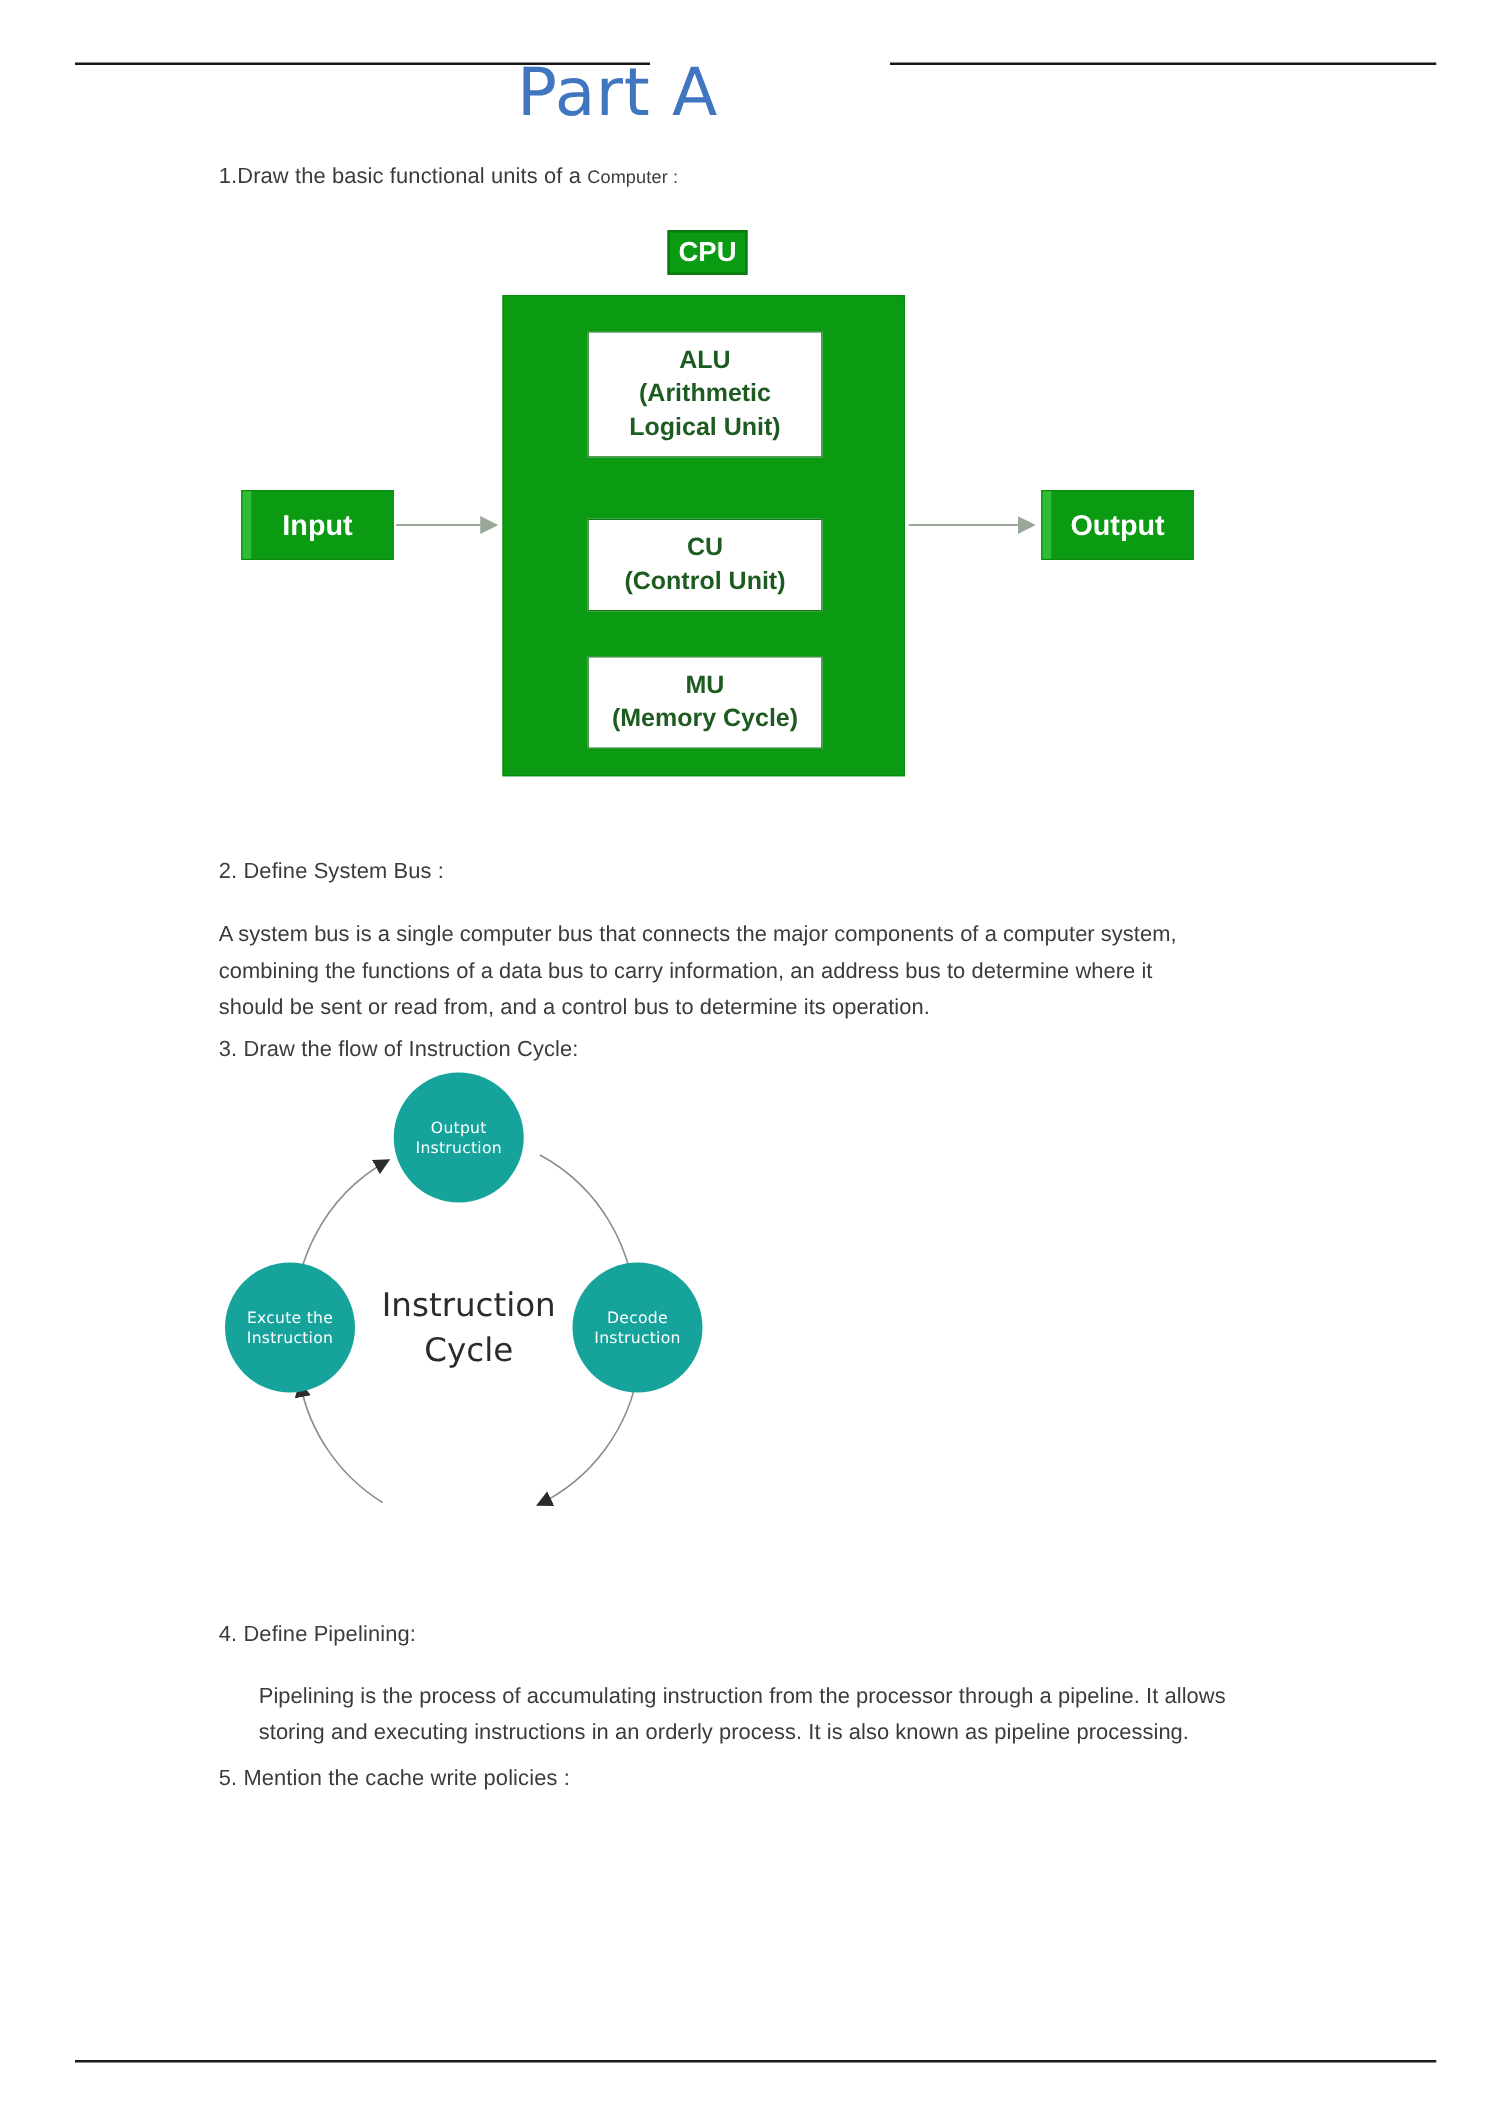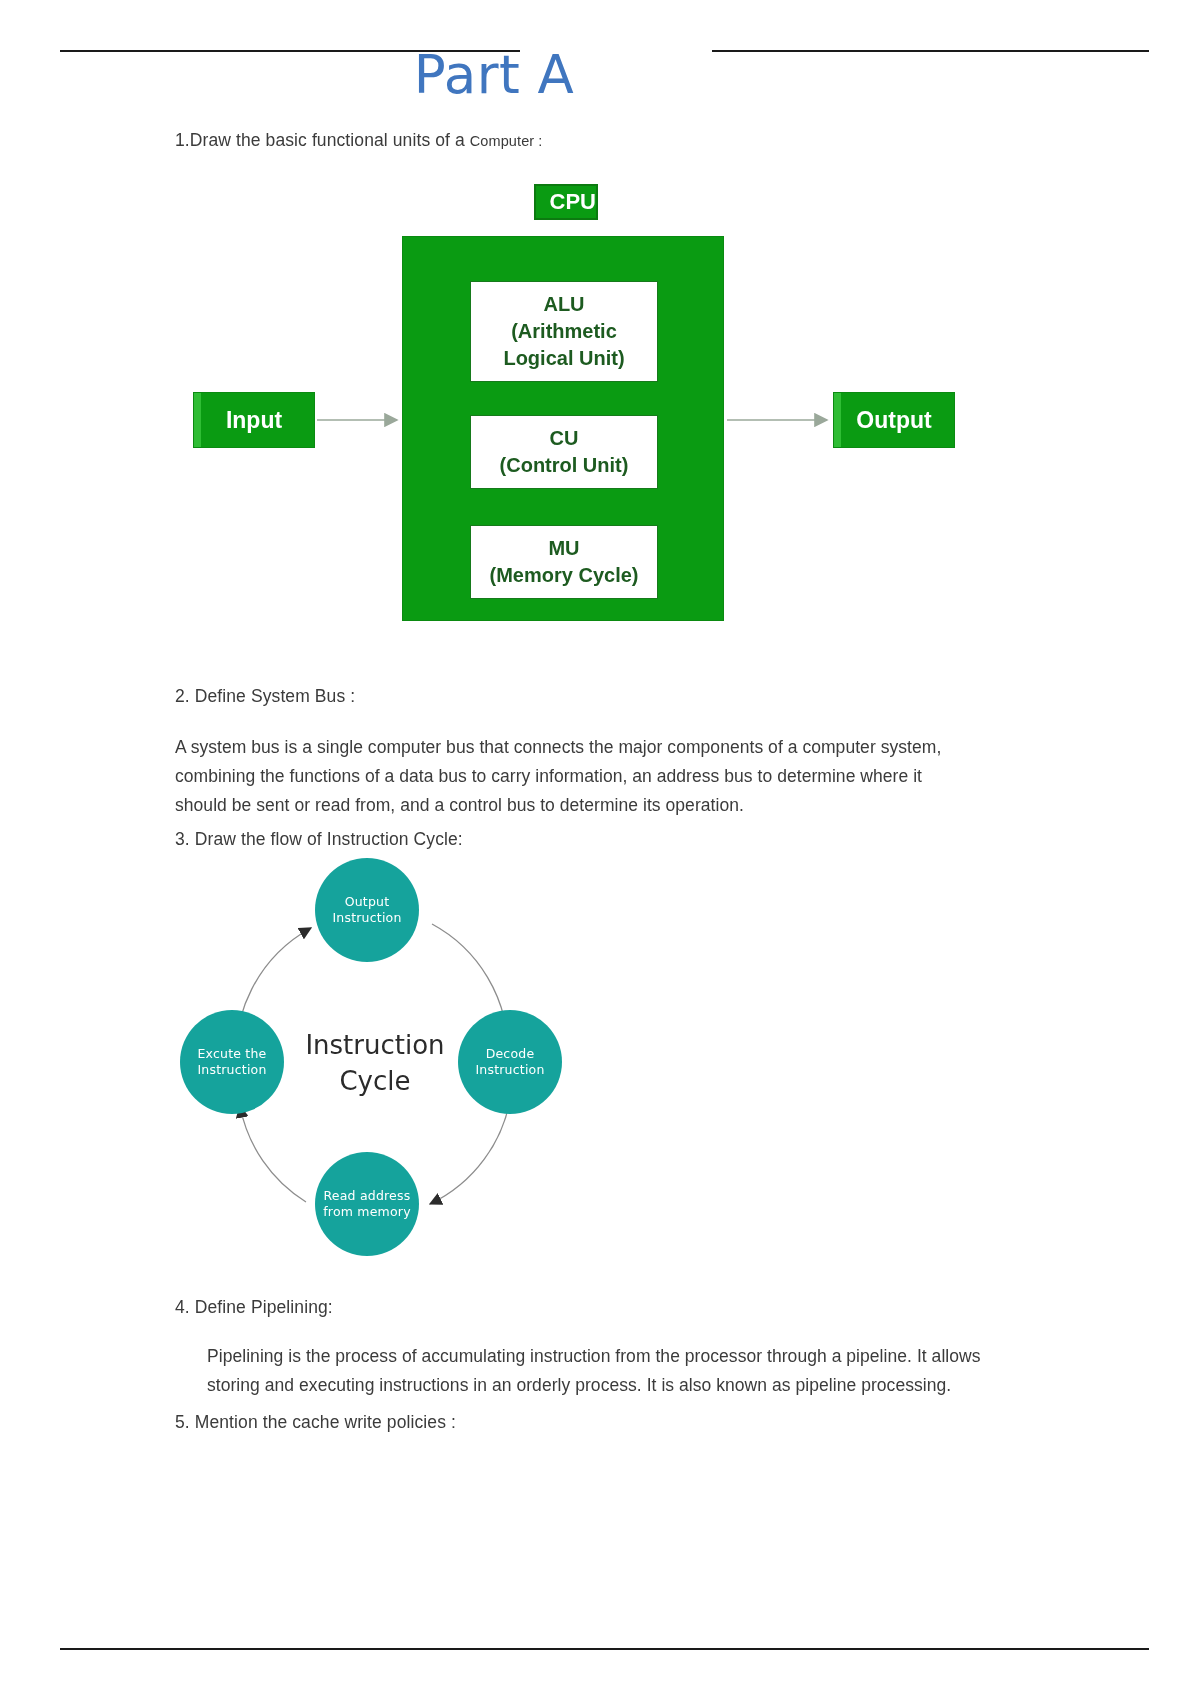--- a/index.html
+++ b/index.html
@@ -74,21 +74,21 @@
   .cpu-tag {
     position: absolute;
     left: 349px; top: 6px;
     width: 64px; height: 36px;
     background: #0a9b12;
     border: 2px solid #0c7a10;
     color: #ffffff;
     font-size: 22px;
     font-weight: bold;
     line-height: 32px;
-    text-align: right;
+    text-align: center;
     font-family: "Liberation Sans", sans-serif;
   }
   .cpu-box {
     position: absolute;
     left: 217px; top: 58px;
     width: 322px; height: 385px;
     background: #0a9b12;
     border: 1px solid #0b8a11;
   }
   .cpu-inner {
@@ -98,21 +98,21 @@
     background: #ffffff;
     border: 1px solid #167a1b;
     color: #1d5b20;
     font-weight: bold;
     font-size: 20px;
     line-height: 27px;
     text-align: center;
     padding: 9px 4px;
     font-family: "Liberation Sans", sans-serif;
   }
-  .cpu-alu  { top: 28px; margin-top: 16px; }
+  .cpu-alu  { top: 28px; }
   .cpu-cu   { top: 178px; }
   .cpu-mu   { top: 288px; }
 
   .io-box {
     position: absolute;
     width: 122px; height: 56px;
     background: #0a9b12;
     border: 1px solid #0b8a11;
     color: #ffffff;
     font-size: 23px;
@@ -261,26 +261,20 @@
         <div>Output</div>
         <div>Instruction</div>
       </div>
     </div>
     <div class="cyc-node cyc-decode">
       <div>
         <div>Decode</div>
         <div>Instruction</div>
       </div>
     </div>
-    <div class="cyc-node cyc-read">
-      <div>
-        <div>Read address</div>
-        <div>from memory</div>
-      </div>
-    </div>
     <div class="cyc-node cyc-execute">
       <div>
         <div>Excute the</div>
         <div>Instruction</div>
       </div>
     </div>
     <div class="cyc-center">
       <div>
         <div>Instruction</div>
         <div>Cycle</div>

